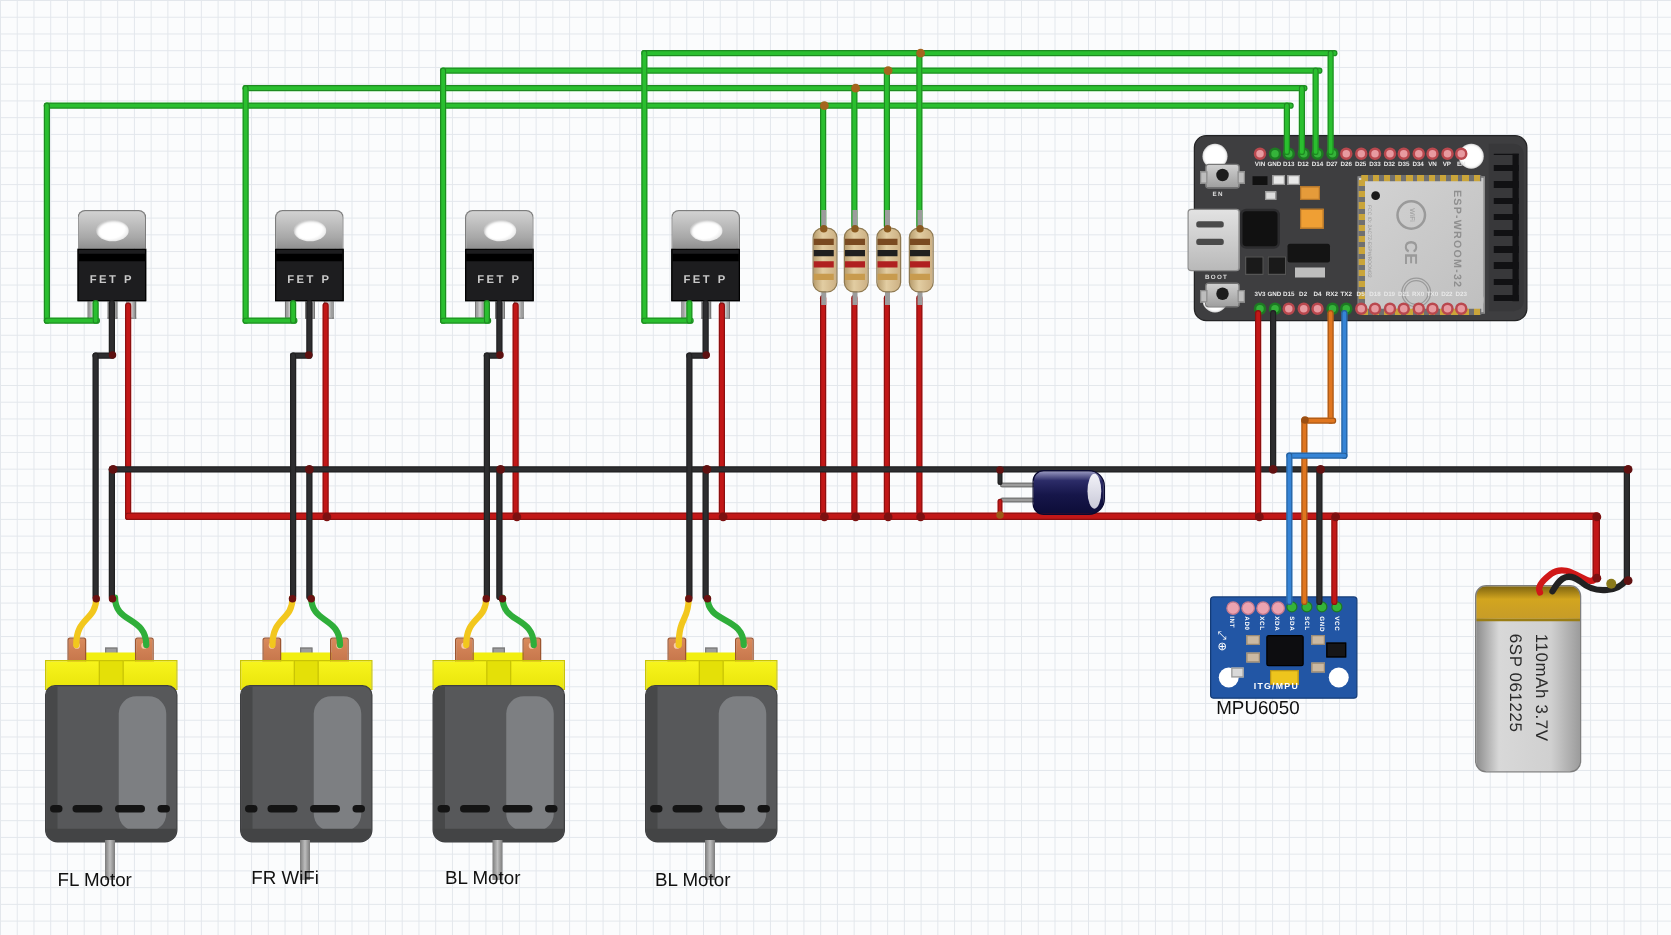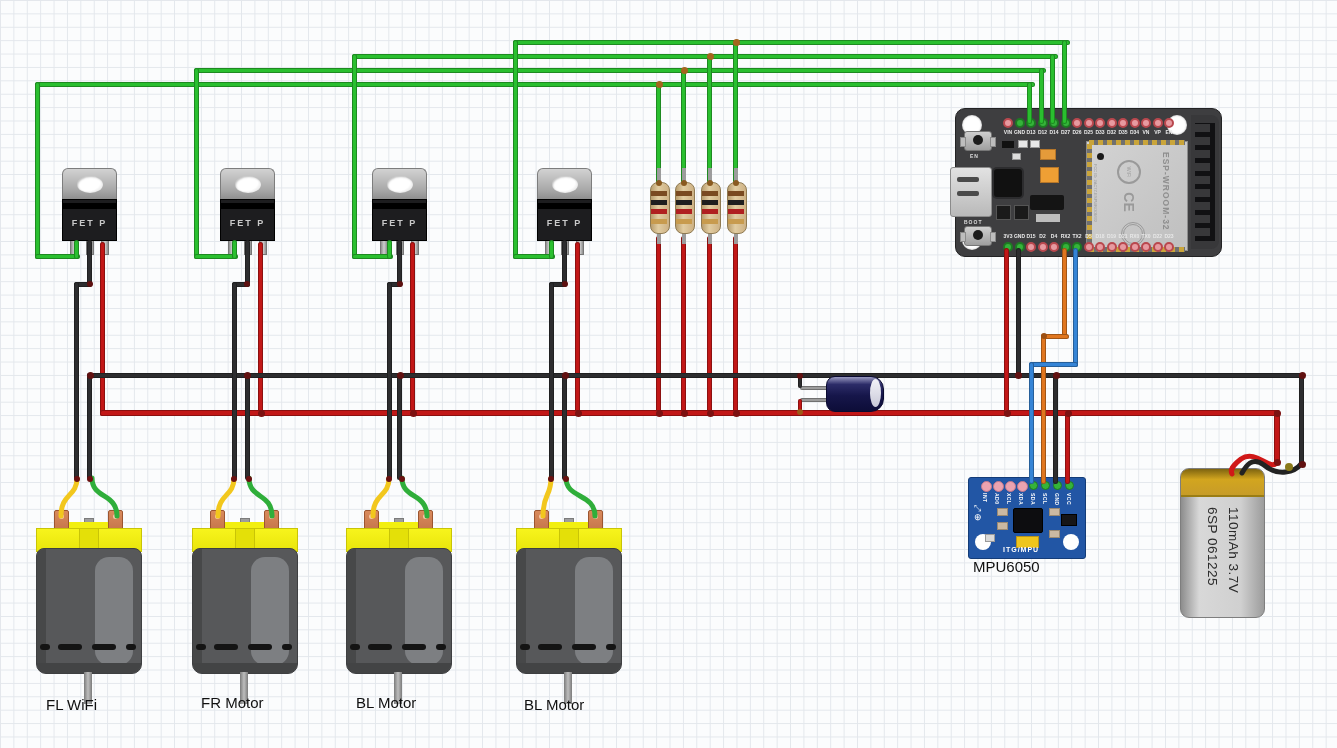--- a/index.html
+++ b/index.html
@@ -308,22 +308,22 @@
         <div class="res-band" style="top: 17px; background: rgb(31, 31, 31);"></div>
         <div class="res-band" style="top: 26px; background: rgb(176, 32, 32);"></div>
         <div class="res-band" style="top: 36px; background: rgb(200, 155, 78);"></div>
       </div>
     </div>
 
   <div id="cap-body">
       <div class="endcap"></div>
     </div>
 
-  <span class="motor-label" style="left:46px;top:696px">FL WiFi</span>
-  <span class="motor-label" style="left:201px;top:694px">FR Motor</span>
+  <span class="motor-label" style="left:46px;top:696px">FL Motor</span>
+  <span class="motor-label" style="left:201px;top:694px">FR WiFi</span>
   <span class="motor-label" style="left:356px;top:694px">BL Motor</span>
   <span class="motor-label" style="left:524px;top:696px">BL Motor</span>
 
   <div id="esp32">
     <div class="hole" style="left:6px;top:6px"></div>
     <div class="hole" style="right:34px;top:6px"></div>
     <div class="hole" style="left:6px;bottom:6px"></div>
     <div class="hole" style="right:34px;bottom:6px"></div>
 
     <div class="btn" style="left:8px;top:22px">

